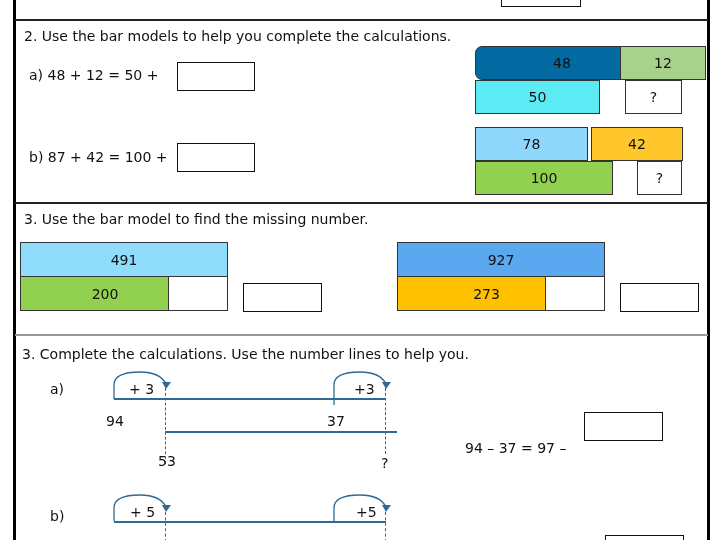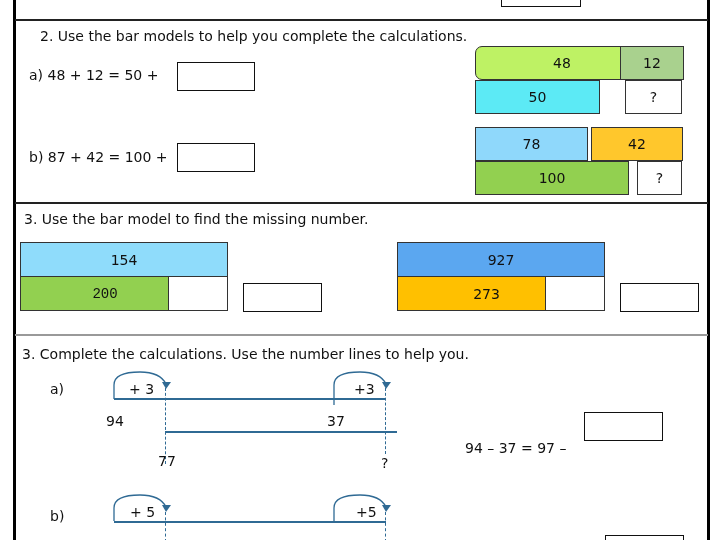--- a/index.html
+++ b/index.html
@@ -17,43 +17,43 @@
   svg { position:absolute; overflow:visible; }
 </style>
 </head>
 <body>
 
 <div class="abs frame-left"></div>
 <div class="abs frame-right"></div>
 <div class="abs box" style="left:501px;top:-2px;width:80px;height:9px;"></div>
 <div class="abs hline" style="left:15px;top:19px;width:693px;"></div>
 
-<div class="abs txt" style="left:24px;top:28px;margin-left:16px;">2. Use the bar models to help you complete the calculations.</div>
+<div class="abs txt" style="left:24px;top:28px;">2. Use the bar models to help you complete the calculations.</div>
 <div class="abs txt" style="left:29px;top:67px;">a) 48 + 12 = 50  +</div>
 <div class="abs box" style="left:177px;top:62px;width:78px;height:29px;"></div>
 
-<div class="abs bar" style="left:475px;top:46px;width:174px;height:34px;background:#bef264;border-radius:7px;">48</div>
-<div class="abs bar" style="left:620px;top:46px;width:64px;height:34px;background:#a9d18e;">12</div>
+<div class="abs bar" style="left:475px;top:46px;width:174px;height:34px;background:#0369a1;border-radius:7px;">48</div>
+<div class="abs bar" style="left:620px;top:46px;width:86px;height:34px;background:#a9d18e;">12</div>
 <div class="abs bar" style="left:475px;top:80px;width:125px;height:34px;background:#5ceaf5;">50</div>
 <div class="abs bar" style="left:625px;top:80px;width:57px;height:34px;background:#fff;">?</div>
 
 <div class="abs txt" style="left:29px;top:149px;">b) 87 + 42 = 100 +</div>
 <div class="abs box" style="left:177px;top:143px;width:78px;height:29px;"></div>
 
 <div class="abs bar" style="left:475px;top:127px;width:113px;height:34px;background:#8fd8fb;">78</div>
 <div class="abs bar" style="left:591px;top:127px;width:92px;height:34px;background:#ffc72c;">42</div>
-<div class="abs bar" style="left:475px;top:161px;width:154px;height:34px;background:#92d050;">100</div>
+<div class="abs bar" style="left:475px;top:161px;width:138px;height:34px;background:#92d050;">100</div>
 <div class="abs bar" style="left:637px;top:161px;width:45px;height:34px;background:#fff;">?</div>
 
 <div class="abs hline" style="left:15px;top:202px;width:693px;"></div>
 
 <div class="abs txt" style="left:24px;top:211px;">3. Use the bar model to find the missing number.</div>
 
-<div class="abs bar" style="left:20px;top:242px;width:208px;height:35px;background:#8fdcfb;">154</div>
-<div class="abs bar" style="left:20px;top:276px;width:170px;height:35px;background:#92d050;font-family:Liberation Mono, monospace;">200</div>
+<div class="abs bar" style="left:20px;top:242px;width:208px;height:35px;background:#8fdcfb;">491</div>
+<div class="abs bar" style="left:20px;top:276px;width:170px;height:35px;background:#92d050;">200</div>
 <div class="abs bar" style="left:168px;top:276px;width:60px;height:35px;background:#fff;"></div>
 <div class="abs box" style="left:243px;top:283px;width:79px;height:29px;"></div>
 
 <div class="abs bar" style="left:397px;top:242px;width:208px;height:35px;background:#5ba7f0;">927</div>
 <div class="abs bar" style="left:397px;top:276px;width:179px;height:35px;background:#ffc000;">273</div>
 <div class="abs bar" style="left:545px;top:276px;width:60px;height:35px;background:#fff;"></div>
 <div class="abs box" style="left:620px;top:283px;width:79px;height:29px;"></div>
 
 <div class="abs hline" style="left:15px;top:334px;width:693px;background:#999;"></div>
 
@@ -67,21 +67,21 @@
   <polygon points="382,382 391,382 386,389" fill="#2f6a94"></polygon>
 </svg>
 <div class="abs txt" style="left:129px;top:381px;">+ 3</div>
 <div class="abs txt" style="left:354px;top:381px;">+3</div>
 <div class="abs nl-line" style="left:114px;top:398px;width:272px;"></div>
 <div class="abs dash" style="left:165px;top:388px;height:76px;"></div>
 <div class="abs dash" style="left:385px;top:388px;height:66px;"></div>
 <div class="abs nl-line" style="left:165px;top:431px;width:232px;"></div>
 <div class="abs txt" style="left:106px;top:413px;">94</div>
 <div class="abs txt" style="left:327px;top:413px;">37</div>
-<div class="abs txt" style="left:158px;top:453px;">77</div>
+<div class="abs txt" style="left:158px;top:453px;">53</div>
 <div class="abs txt" style="left:381px;top:455px;">?</div>
 
 <div class="abs txt" style="left:465px;top:418px;margin-top:22px;">94 – 37 = 97 –</div>
 <div class="abs box" style="left:584px;top:412px;width:79px;height:29px;"></div>
 
 <div class="abs txt" style="left:50px;top:508px;">b)</div>
 <svg style="left:0;top:0;" width="720" height="540">
   <path d="M114 521 L114 508 Q114 495 140 495 Q160 495 166 507" fill="none" stroke="#2f6a94" stroke-width="1.3"></path>
   <polygon points="162,505 171,505 166,512" fill="#2f6a94"></polygon>
   <path d="M334 521 L334 508 Q334 495 360 495 Q380 495 386 507" fill="none" stroke="#2f6a94" stroke-width="1.3"></path>

